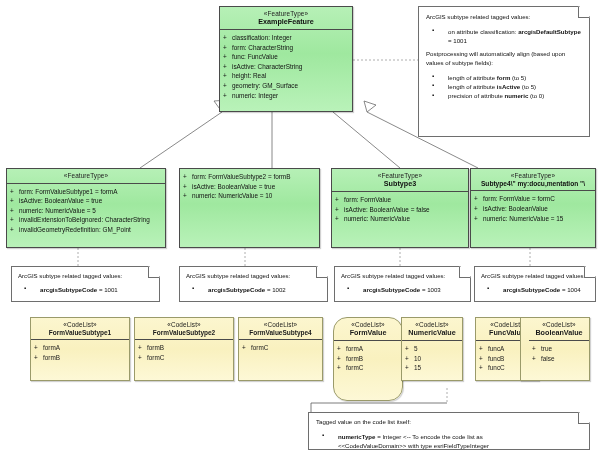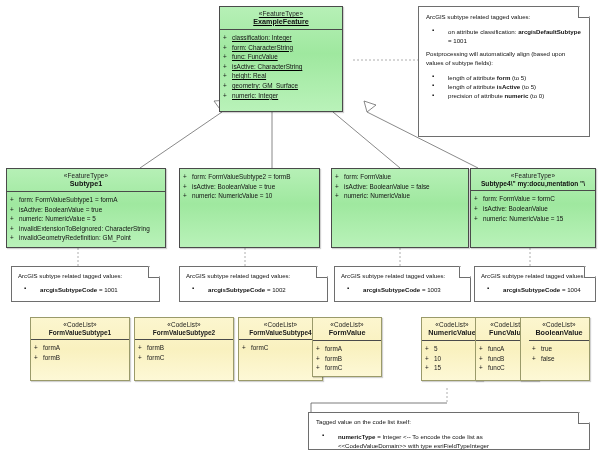--- a/index.html
+++ b/index.html
@@ -103,21 +103,21 @@
 
       <line x1="447" y1="388" x2="447" y2="403"></line>
     </g>
 
     <g stroke="#5a5a5a" stroke-width="0.8" fill="none">
       <line x1="447" y1="403" x2="311" y2="403"></line>
       <line x1="311" y1="403" x2="311" y2="412"></line>
     </g>
   </svg>
 
-  <div class="uml" style="left:219px; top:6px; width:124px; height:106px;text-decoration:underline;">
+  <div class="uml" style="left:219px; top:6px; width:134px; height:106px;">
     <div class="hdr">
       <div class="stereo">«FeatureType»</div>
       <div class="cname">ExampleFeature</div>
     </div>
     <div class="attrs" id="mainAttrs">
         <div class="attr"><span class="vis">+</span><span>classification: Integer</span></div>
         <div class="attr"><span class="vis">+</span><span>form: CharacterString</span></div>
         <div class="attr"><span class="vis">+</span><span>func: FuncValue</span></div>
         <div class="attr"><span class="vis">+</span><span>isActive: CharacterString</span></div>
         <div class="attr"><span class="vis">+</span><span>height: Real</span></div>
@@ -139,38 +139,41 @@
           <li>length of attribute <b>isActive</b> (to 5)</li>
           <li>precision of attribute <b>numeric</b> (to 0)</li>
         </ul>
     </div>
   </div>
 
   <div id="subtypeHost">
       <div class="uml" style="left: 6px; top: 168px; width: 160px; height: 80px;">
         <div class="hdr">
           <div class="stereo">«FeatureType»</div>
-          <div class="cname">Subtype1</div>
         </div>
         <div class="attrs">
           <div class="attr"><span class="vis">+</span><span>form: FormValueSubtype1 = formA</span></div>
           <div class="attr"><span class="vis">+</span><span>isActive: BooleanValue = true</span></div>
           <div class="attr"><span class="vis">+</span><span>numeric: NumericValue = 5</span></div>
           <div class="attr"><span class="vis">+</span><span>invalidExtensionToBeIgnored: CharacterString</span></div>
           <div class="attr"><span class="vis">+</span><span>invalidGeometryRedefinition: GM_Point</span></div>
         </div>
       </div>
       <div class="uml" style="left: 179px; top: 168px; width: 141px; height: 80px;">
         <div class="attrs">
           <div class="attr"><span class="vis">+</span><span>form: FormValueSubtype2 = formB</span></div>
           <div class="attr"><span class="vis">+</span><span>isActive: BooleanValue = true</span></div>
           <div class="attr"><span class="vis">+</span><span>numeric: NumericValue = 10</span></div>
         </div>
       </div>
       <div class="uml" style="left: 331px; top: 168px; width: 138px; height: 80px;">
+        <div class="hdr">
+          <div class="stereo">«FeatureType»</div>
+          <div class="cname">Subtype3</div>
+        </div>
         <div class="attrs">
           <div class="attr"><span class="vis">+</span><span>form: FormValue</span></div>
           <div class="attr"><span class="vis">+</span><span>isActive: BooleanValue = false</span></div>
           <div class="attr"><span class="vis">+</span><span>numeric: NumericValue</span></div>
         </div>
       </div>
       <div class="uml" style="left: 470px; top: 168px; width: 126px; height: 80px;">
         <div class="hdr">
           <div class="stereo">«FeatureType»</div>
           <div class="cname" style="font-size: 6.6px;">Subtype4\" my:docu,mentation "\</div>
@@ -245,32 +248,32 @@
       </div>
       <div class="uml codelist" style="left: 238px; top: 317px; width: 85px; height: 64px;">
         <div class="hdr">
           <div class="stereo">«CodeList»</div>
           <div class="cname" style="font-size: 6.5px;">FormValueSubtype4</div>
         </div>
         <div class="attrs">
           <div class="attr"><span class="vis">+</span><span>formC</span></div>
         </div>
       </div>
-      <div class="uml codelist" style="left: 312px; top: 317px; width: 70px; height: 60px;">
+      <div class="uml codelist" style="left: 333px; top: 317px; width: 70px; height: 84px; border-radius: 14px;">
         <div class="hdr">
           <div class="stereo">«CodeList»</div>
           <div class="cname">FormValue</div>
         </div>
         <div class="attrs">
           <div class="attr"><span class="vis">+</span><span>formA</span></div>
           <div class="attr"><span class="vis">+</span><span>formB</span></div>
           <div class="attr"><span class="vis">+</span><span>formC</span></div>
         </div>
       </div>
-      <div class="uml codelist" style="left: 401px; top: 317px; width: 62px; height: 64px; margin-left: 20px;">
+      <div class="uml codelist" style="left: 401px; top: 317px; width: 62px; height: 64px;">
         <div class="hdr">
           <div class="stereo">«CodeList»</div>
           <div class="cname">NumericValue</div>
         </div>
         <div class="attrs">
           <div class="attr"><span class="vis">+</span><span>5</span></div>
           <div class="attr"><span class="vis">+</span><span>10</span></div>
           <div class="attr"><span class="vis">+</span><span>15</span></div>
         </div>
       </div>

